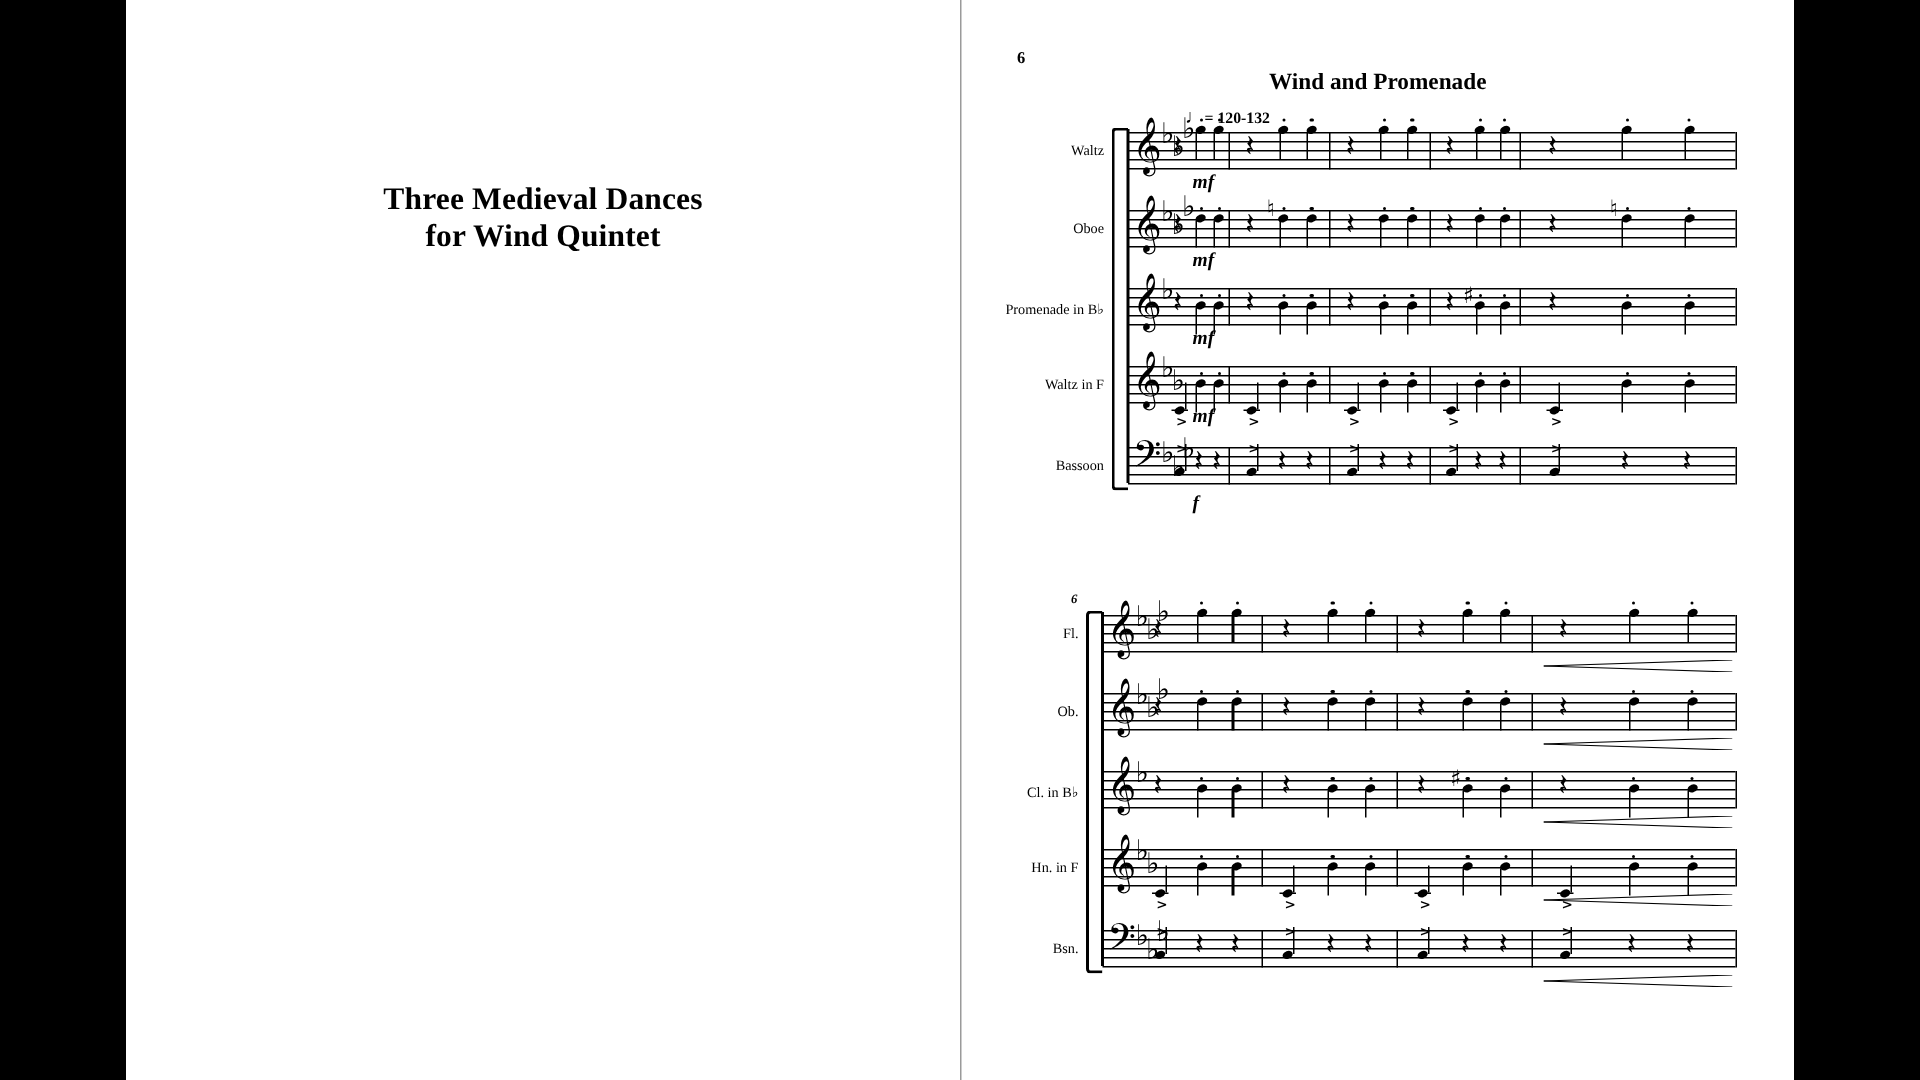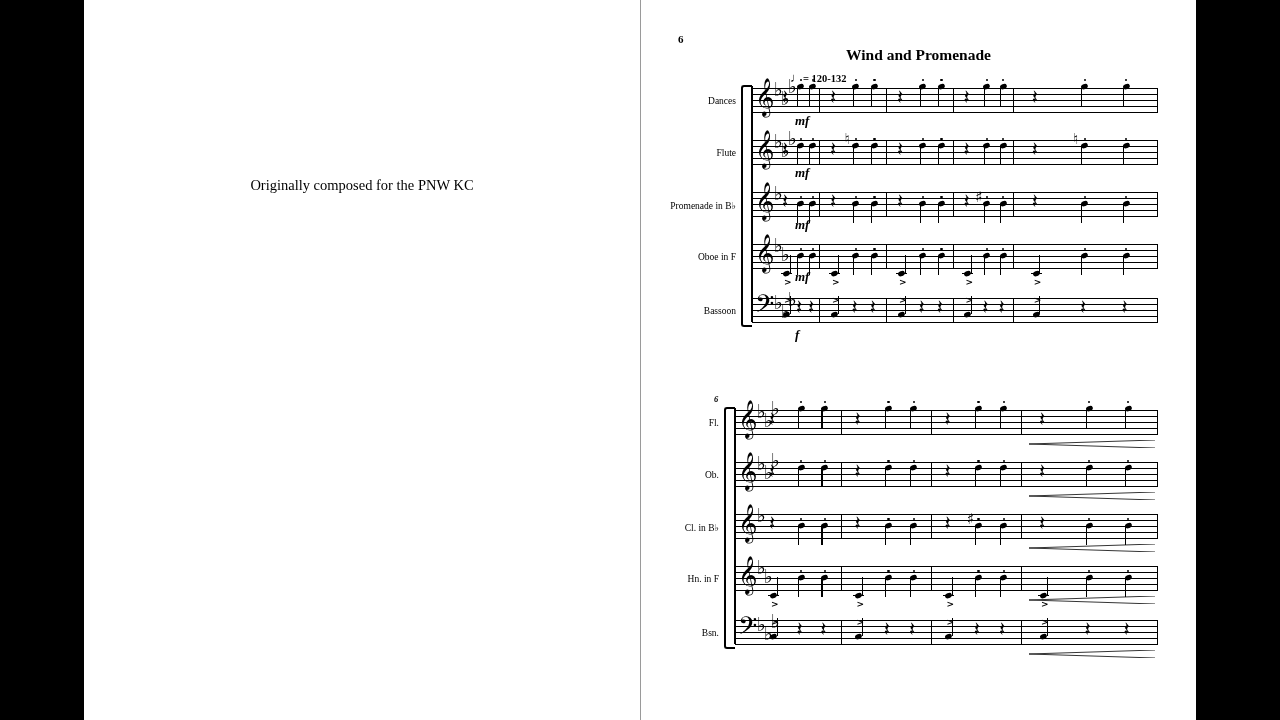--- a/index.html
+++ b/index.html
@@ -179,37 +179,40 @@
 </style>
 </head>
 <body>
 
 <div id="viewport">
 
   <div class="page-surface" id="sheet-area"></div>
   <div id="page-divider"></div>
 
   <div id="title-page">
-    <div id="work-subtitle">Originally composed for the PNW KC</div>
+    <div id="work-title">
+      <div>Three Medieval Dances</div>
+      <div>for Wind Quintet</div>
+    </div>
   </div>
 
   <div id="score-page">
 
     <div id="page-number">6</div>
     <div id="movement-title">Wind and Promenade</div>
     <div id="tempo-mark">
       <span class="tempo-note">♩</span><span>= 120-132</span>
     </div>
 
     <div class="system" id="system-1">
 
-      <div class="instrument-label" style="left:-5px; top:14px;">Dances</div>
-      <div class="instrument-label" style="left:-5px; top:66px;">Flute</div>
+      <div class="instrument-label" style="left:-5px; top:14px;">Waltz</div>
+      <div class="instrument-label" style="left:-5px; top:66px;">Oboe</div>
       <div class="instrument-label" style="left:-5px; top:118px;">Promenade in B♭</div>
-      <div class="instrument-label" style="left:-5px; top:170px;">Oboe in F</div>
+      <div class="instrument-label" style="left:-5px; top:170px;">Waltz in F</div>
       <div class="instrument-label" style="left:-5px; top:224px;">Bassoon</div>
 
       <div class="system-bracket" style="left:100px; top:3px; height:238px;"></div>
       <div class="system-leftbar" style="left:110px; top:4px; height:236px;"></div>
 
       <div id="sys1-staves">
           <div class="staff" style="left: 111px; top: 6px; width: 405px;">
             <div class="staff-line"></div>
             <div class="staff-line"></div>
             <div class="staff-line"></div>

